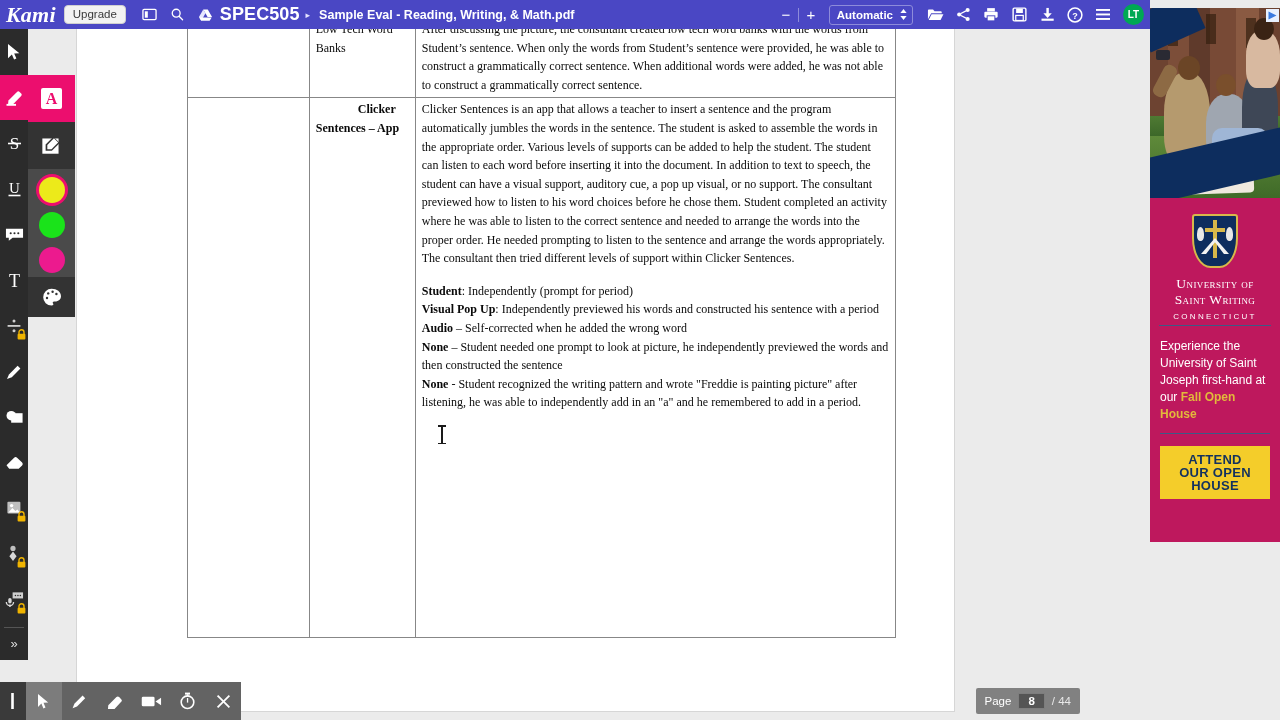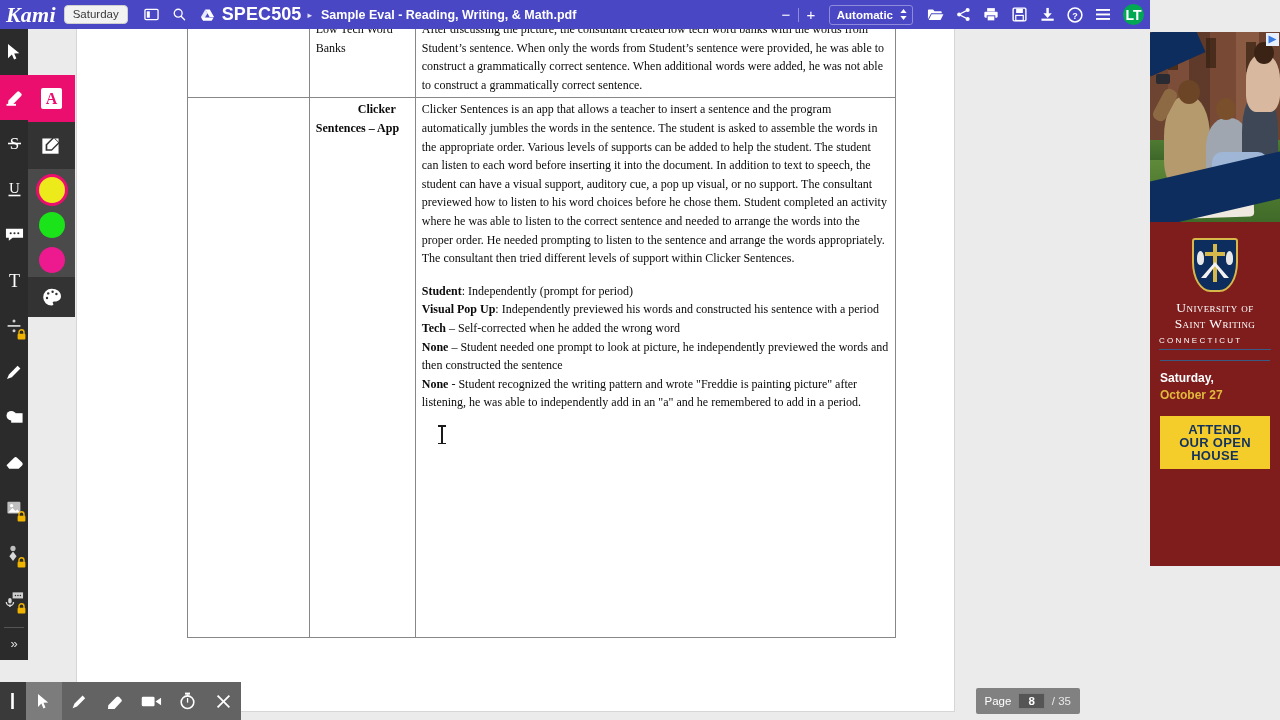--- a/index.html
+++ b/index.html
@@ -55,21 +55,21 @@
     border: 1px solid #8d8bda; border-radius: 3px;
     font-size: 11.5px; font-weight: 700; color: #fff;
     padding: 3px 5px 3px 7px; margin: 0 8px 0 8px;
     display: flex; align-items: center; gap: 7px; cursor: pointer;
     background: transparent;
   }
   .tb-select .updown { font-size: 9px; line-height: .9; display: flex; flex-direction: column; }
   .tb-avatar {
     width: 21px; height: 21px; border-radius: 50%;
     background: #00a854; color: #fff;
-    font-size: 14px; font-weight: 700;
+    font-size: 10px; font-weight: 700;
     display: flex; align-items: center; justify-content: center;
     margin-left: 6px; cursor: pointer;
   }
 
   
   .rail {
     position: absolute; left: 0; top: 29px;
     width: 28px; height: 631px;
     background: #2b2b2b;
     display: flex; flex-direction: column; align-items: center;
@@ -162,23 +162,23 @@
     z-index: 20;
   }
   .pagenum .boxnum {
     background: #555; padding: 1px 9px; font-weight: 700;
     border: 1px solid #7d7d7d;
   }
   .pagenum .total { color: #e8e8e8; }
 
   
   .ad {
-    position: absolute; right: 0; top: 32px;
+    position: absolute; right: 0; top: 8px;
     width: 130px; height: 534px;
-    background: #7f1d1d; overflow: hidden; z-index: 35;
+    background: #be185d; overflow: hidden; z-index: 35;
     cursor: pointer;
   }
   .ad-photo { position: relative; width: 130px; height: 190px; overflow: hidden; background: #5d3a2a; }
   .ad-photo .bldg {
     position: absolute; inset: 0;
     background:
       linear-gradient(90deg,#6d4331 0 14%, #7c4e39 14% 30%, #5f3a2b 30% 46%, #784a36 46% 66%, #8a5a42 66% 84%, #6b412f 84% 100%);
   }
   .ad-photo .win {
     position: absolute; width: 10px; height: 30px; background: #34200f; opacity: .7;
@@ -239,21 +239,21 @@
   .crest .fleur-l { left: 5px; }
   .crest .fleur-r { right: 5px; }
   .ad-uni {
     text-align: center; color: #fff;
     font-family: "Liberation Serif", serif;
     font-size: 13.5px; letter-spacing: .4px;
     line-height: 16px; font-variant: small-caps;
     font-weight: 400;
   }
   .ad-state {
-    color: #fff;
+    text-align: center; color: #fff;
     font-size: 8px; letter-spacing: 2.3px;
     margin-top: 4px; padding-bottom: 4px;
     border-bottom: 1px solid #3c5a86;
     width: 112px; margin-left: auto; margin-right: auto;
   }
   .ad-body {
     color: #fff; font-size: 12px; line-height: 17px;
     padding: 12px 9px 0 10px;
   }
   .ad-body .gold { color: #e2b93b; font-weight: 700; }
@@ -310,21 +310,21 @@
   .caret::after { bottom: 0; }
   .caret .stem { position: absolute; left: 0; top: 0; width: 1.5px; height: 19px; background: #1a1a1a; }
 </style>
 </head>
 <body>
 
 <div id="app">
 
   <div class="toolbar">
     <div class="tb-logo">Kami</div>
-    <button class="tb-upgrade">Saturday</button>
+    <button class="tb-upgrade">Upgrade</button>
 
     <span class="tb-ico tb-gap-l">
       <svg width="15" height="15" viewBox="0 0 16 16">
           <rect x="1" y="2.5" width="14" height="11" rx="1.2" fill="none" stroke="#fff" stroke-width="1.4"></rect>
           <rect x="3" y="4.6" width="3.2" height="6.8" fill="#fff"></rect>
         </svg>
     </span>
     <span class="tb-ico">
       <svg width="15" height="15" viewBox="0 0 16 16">
           <circle cx="6.6" cy="6.6" r="4.2" fill="none" stroke="#fff" stroke-width="1.4"></circle>
@@ -421,34 +421,34 @@
           <td class="c-blank"></td>
           <td class="c-label">
             <b>Clicker Sentences – App</b>
           </td>
           <td class="c-body bodytext" style="height:540px">
             <p>Clicker Sentences is an app that allows a teacher to insert a sentence and the program automatically jumbles the words in the sentence.  The student is asked to assemble the words in the appropriate order.  Various levels of supports can be added to help the student.  The student can listen to each word before inserting it into the document.  In addition to text to speech, the student can have a visual support, auditory cue, a pop up visual, or no support.  The consultant previewed how to listen to his word choices before he chose them.  Student completed an activity where he was able to listen to the correct sentence and needed to arrange the words into the proper order.  He needed prompting to listen to the sentence and arrange the words appropriately.  The consultant then tried different levels of support within Clicker Sentences.</p>
             <div class="p-sp"></div>
             <div id="supports">
                   <div><b>Student</b><span>: Independently (prompt for period)</span></div>
                   <div><b>Visual Pop Up</b><span>: Independently previewed his words and constructed his sentence with a period</span></div>
-                  <div><b>Tech</b><span> – Self-corrected when he added the wrong word</span></div>
+                  <div><b>Audio</b><span> – Self-corrected when he added the wrong word</span></div>
                   <div><b>None</b><span> – Student needed one prompt to look at picture, he independently previewed the words and then constructed the sentence</span></div>
                   <div><b>None</b><span> - Student recognized the writing pattern and wrote "Freddie is painting picture" after listening, he was able to independently add in an "a" and he remembered to add in a period.</span></div>
                 </div>
           </td>
         </tr>
       </tbody>
         </table>
     </div>
 
     <div class="pagenum">
       <span>Page</span>
       <span class="boxnum">8</span>
-      <span class="total">/ 35</span>
+      <span class="total">/ 44</span>
     </div>
 
     <div class="caret">
         <span class="stem"></span>
       </div>
   </div>
 
   <div class="rail">
     <div class="rail-item">
       <svg width="17" height="18" viewBox="0 0 17 18">
@@ -624,25 +624,24 @@
       <div class="fleur-r"></div>
       <div class="cross-v"></div>
       <div class="cross-h"></div>
       <div class="chev"></div>
     </div>
 
     <div class="ad-uni">University of</div>
     <div class="ad-uni">Saint Writing</div>
     <div class="ad-state">CONNECTICUT</div>
 
+    <div class="ad-body">
+      <span>Experience the University of Saint Joseph first-hand at our </span><span class="gold">Fall Open House</span>
+    </div>
     <div class="ad-rule"></div>
-    <div class="ad-date">
-      <div>Saturday,</div>
-      <div class="gold">October 27</div>
-    </div>
     <div class="ad-cta">
       <div>ATTEND</div>
       <div>OUR OPEN HOUSE</div>
     </div>
   </div>
 
   <div class="recbar">
     <div class="rec-left">
       <svg width="5" height="16" viewBox="0 0 5 16">
           <rect x="1.2" y="0" width="2.6" height="16" fill="#fff"></rect>

